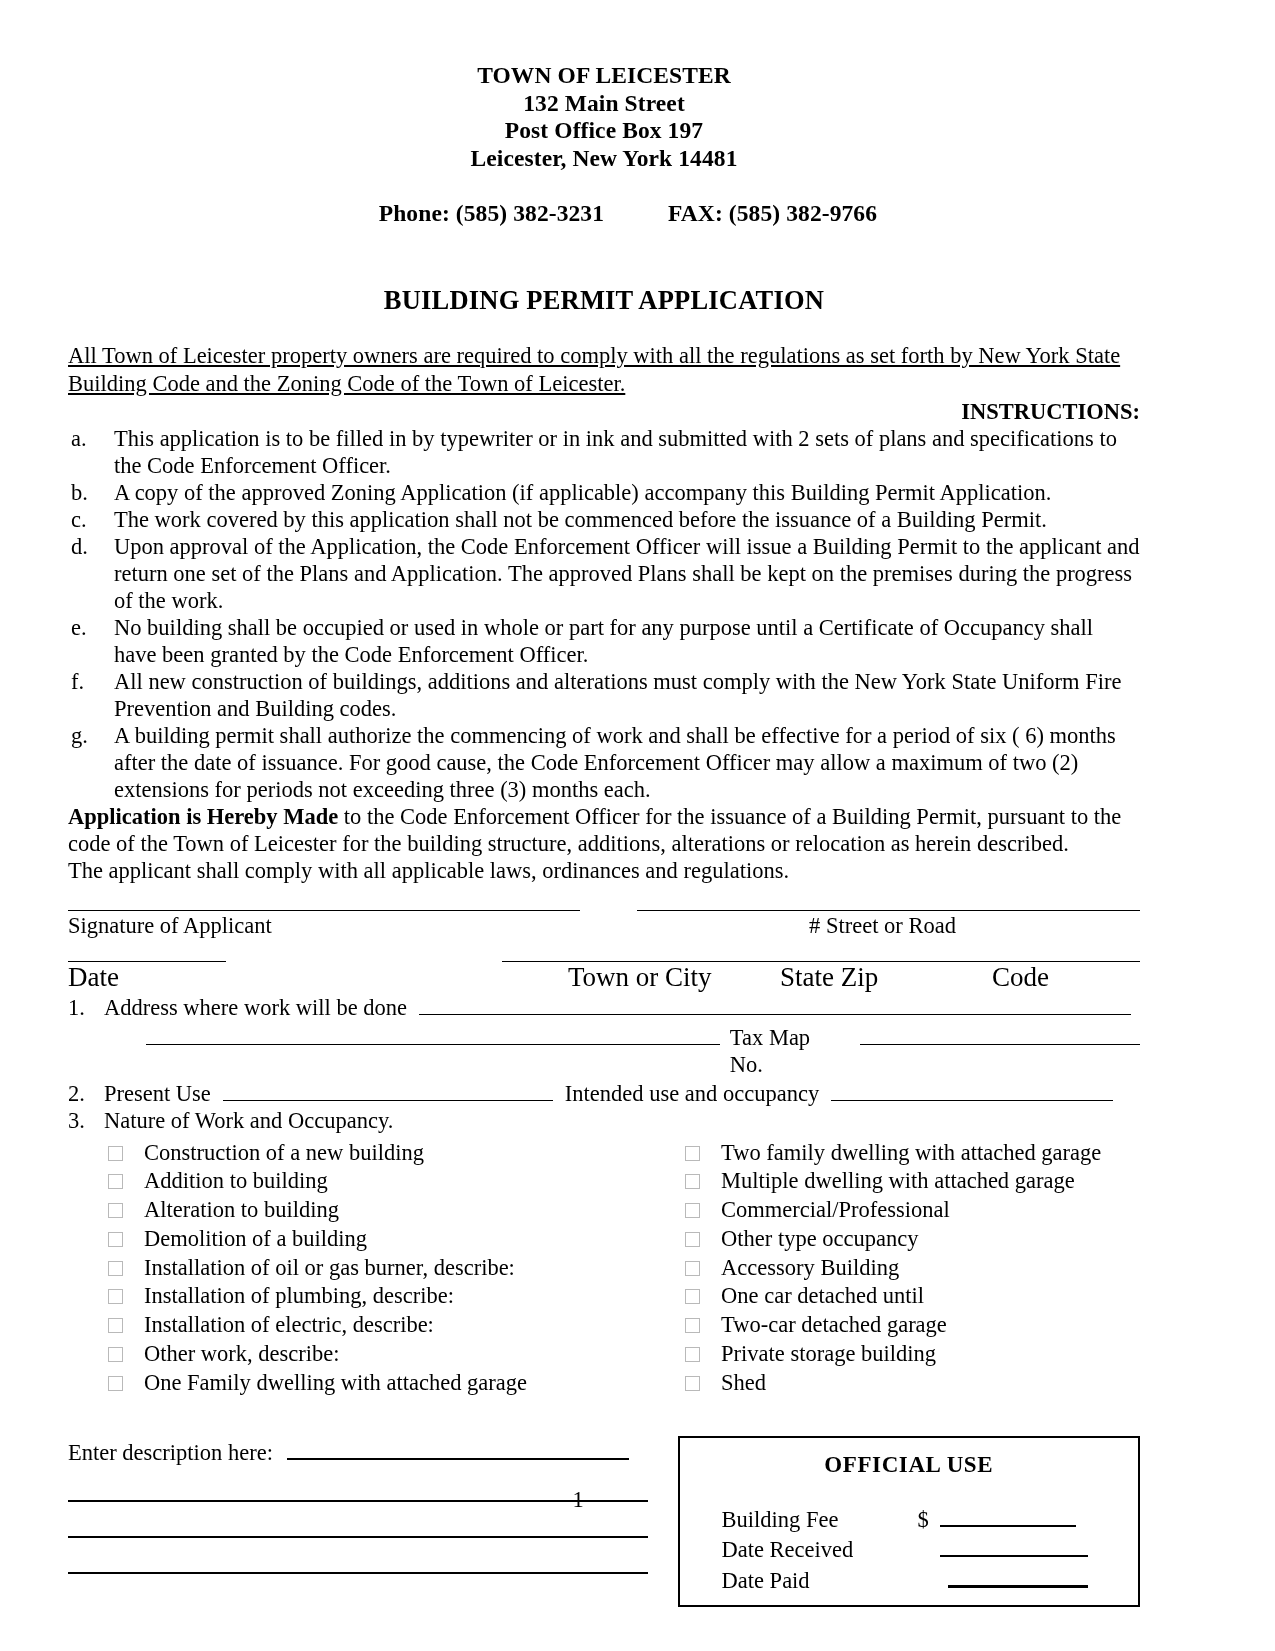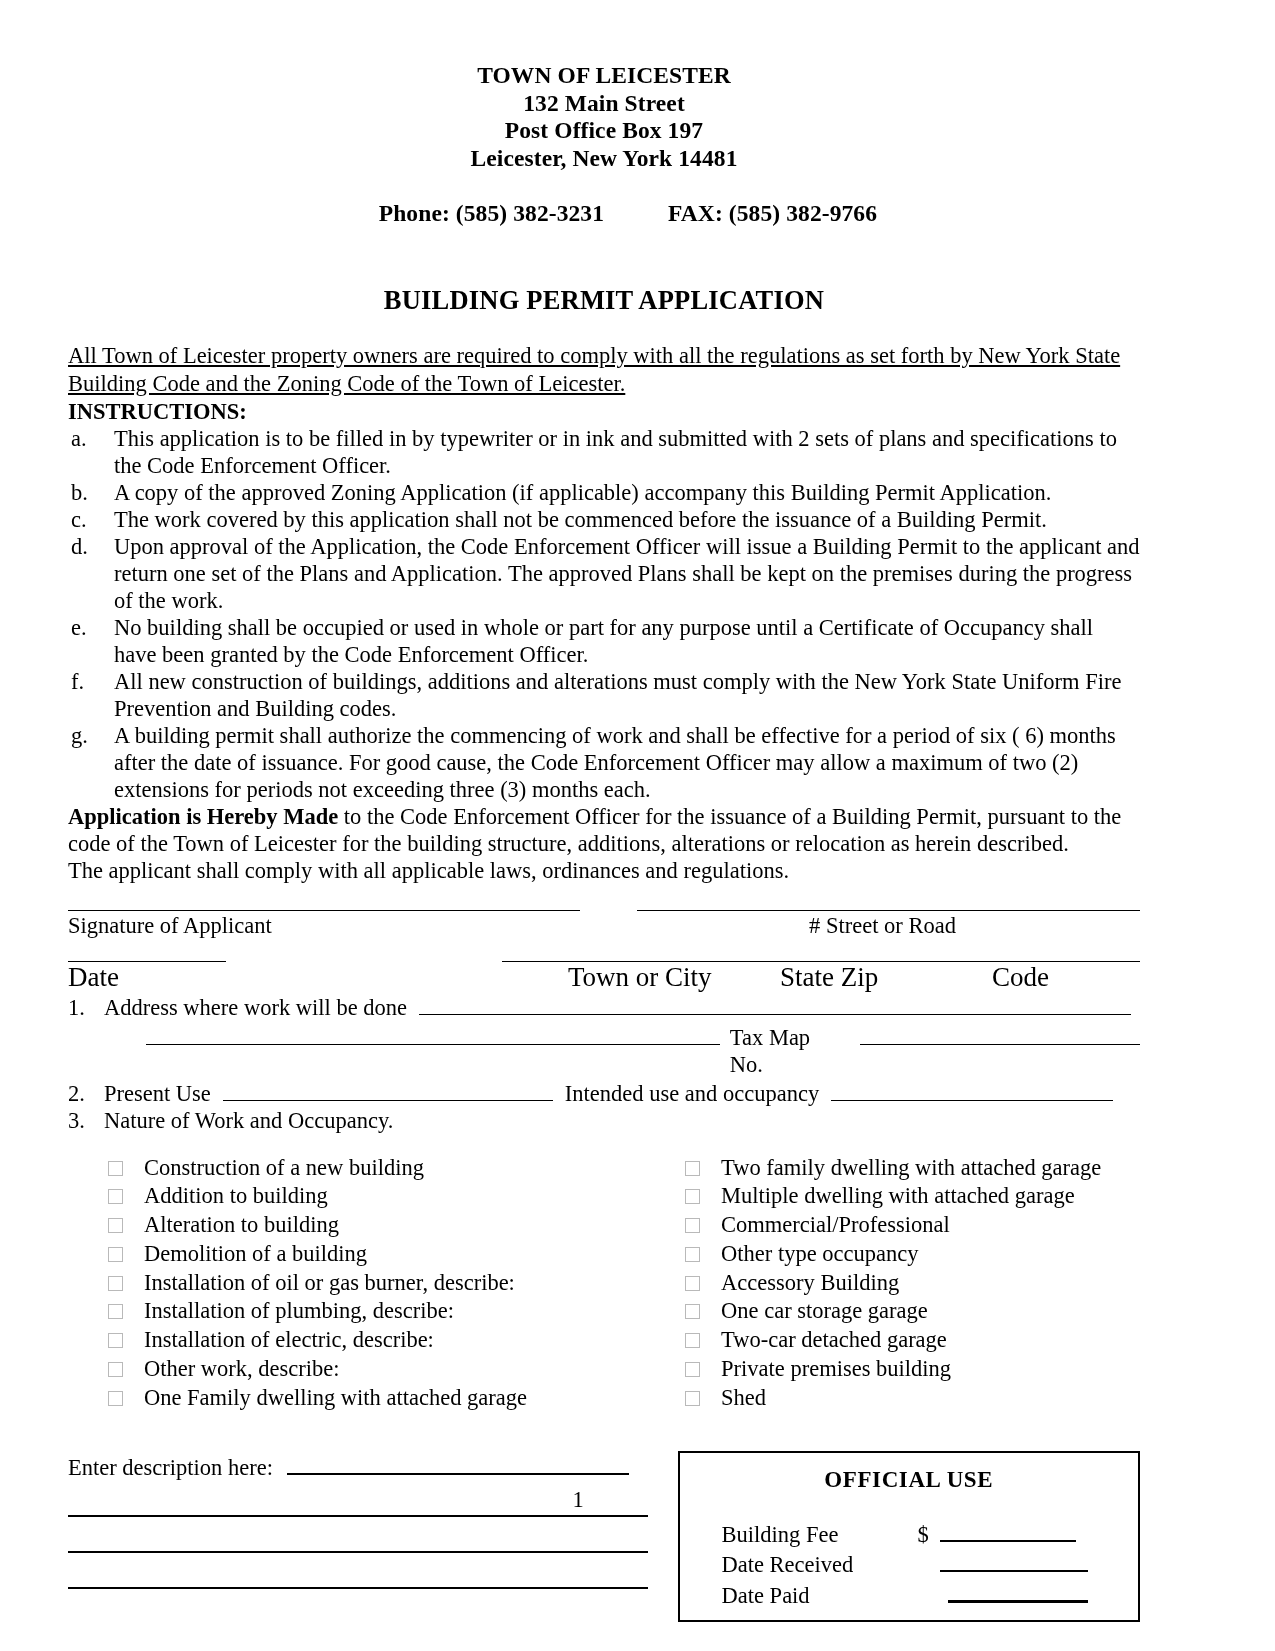--- a/index.html
+++ b/index.html
@@ -54,20 +54,21 @@
     line-height: 28px;
     margin-top: 26px;
     text-align: left;
     text-decoration: underline;
   }
   .instructions-head {
     font-size: 22.5px;
     line-height: 27px;
     font-weight: bold;
     margin-top: 0px;
+    text-align: right;
   }
   ol.alpha {
     list-style: none;
     margin: 0;
     padding: 0;
     font-size: 22.5px;
     line-height: 27px;
   }
   ol.alpha li {
     position: relative;
@@ -162,21 +163,21 @@
     display: flex;
     align-items: baseline;
     font-size: 22.5px;
     line-height: 27px;
     margin-top: 1px;
   }
 
   
   .checks {
     display: flex;
-    margin-top: 20px;
+    margin-top: 5px;
     gap: 32px;
   }
   .checkcol-left { width: 568px; padding-left: 40px; box-sizing: border-box; }
   .checkcol-right { width: 504px; padding-left: 34px; box-sizing: border-box; }
   .chk-item {
     display: flex;
     align-items: flex-start;
     font-size: 22.5px;
     line-height: 28.8px;
   }
@@ -400,29 +401,29 @@
           <div class="chk-item">
             <span class="chk-box"></span>
             <span>Other type occupancy</span>
           </div>
           <div class="chk-item">
             <span class="chk-box"></span>
             <span>Accessory Building</span>
           </div>
           <div class="chk-item">
             <span class="chk-box"></span>
-            <span>One car storage garage</span>
+            <span>One car detached until</span>
           </div>
           <div class="chk-item">
             <span class="chk-box"></span>
             <span>Two-car detached garage</span>
           </div>
           <div class="chk-item">
             <span class="chk-box"></span>
-            <span>Private premises building</span>
+            <span>Private storage building</span>
           </div>
           <div class="chk-item">
             <span class="chk-box"></span>
             <span>Shed</span>
           </div>
         </div>
     </div>
 
     <div class="bottom-area">
       <div class="desc-col">

